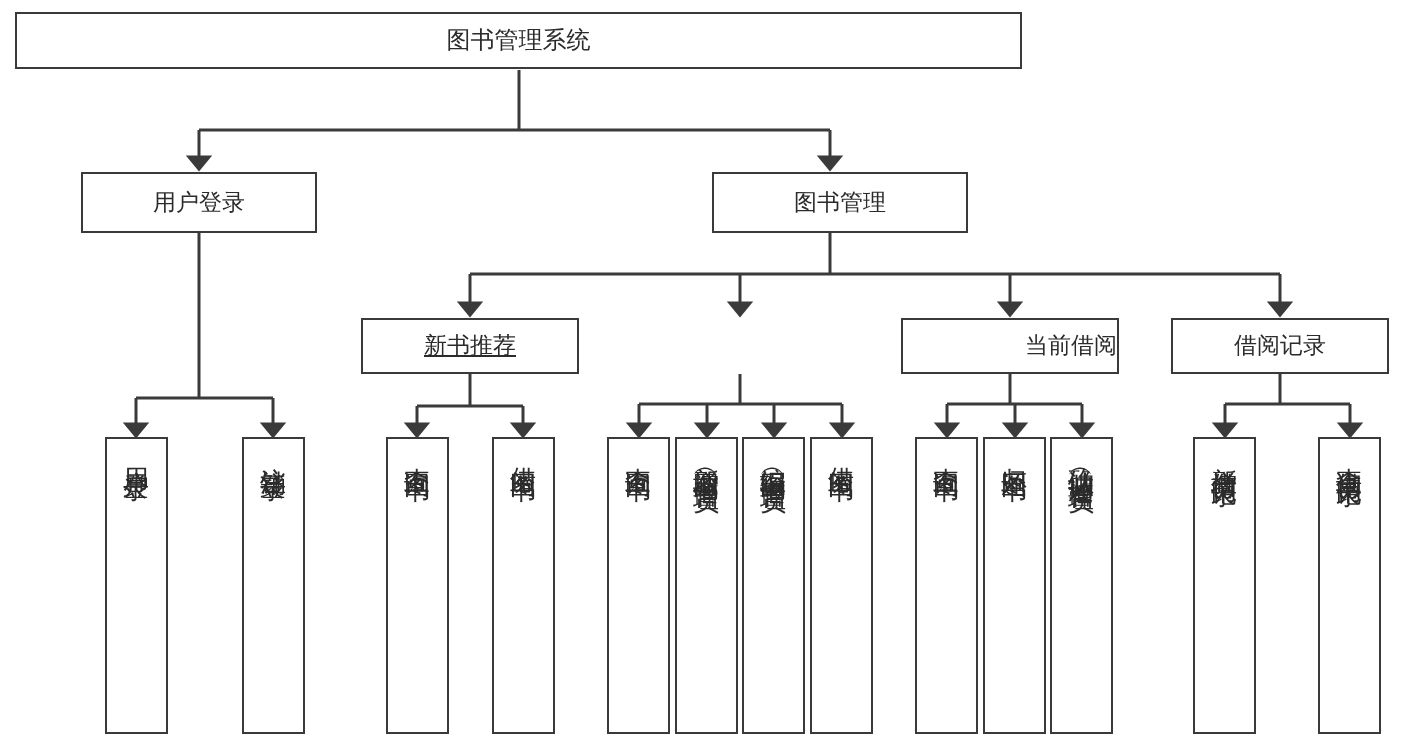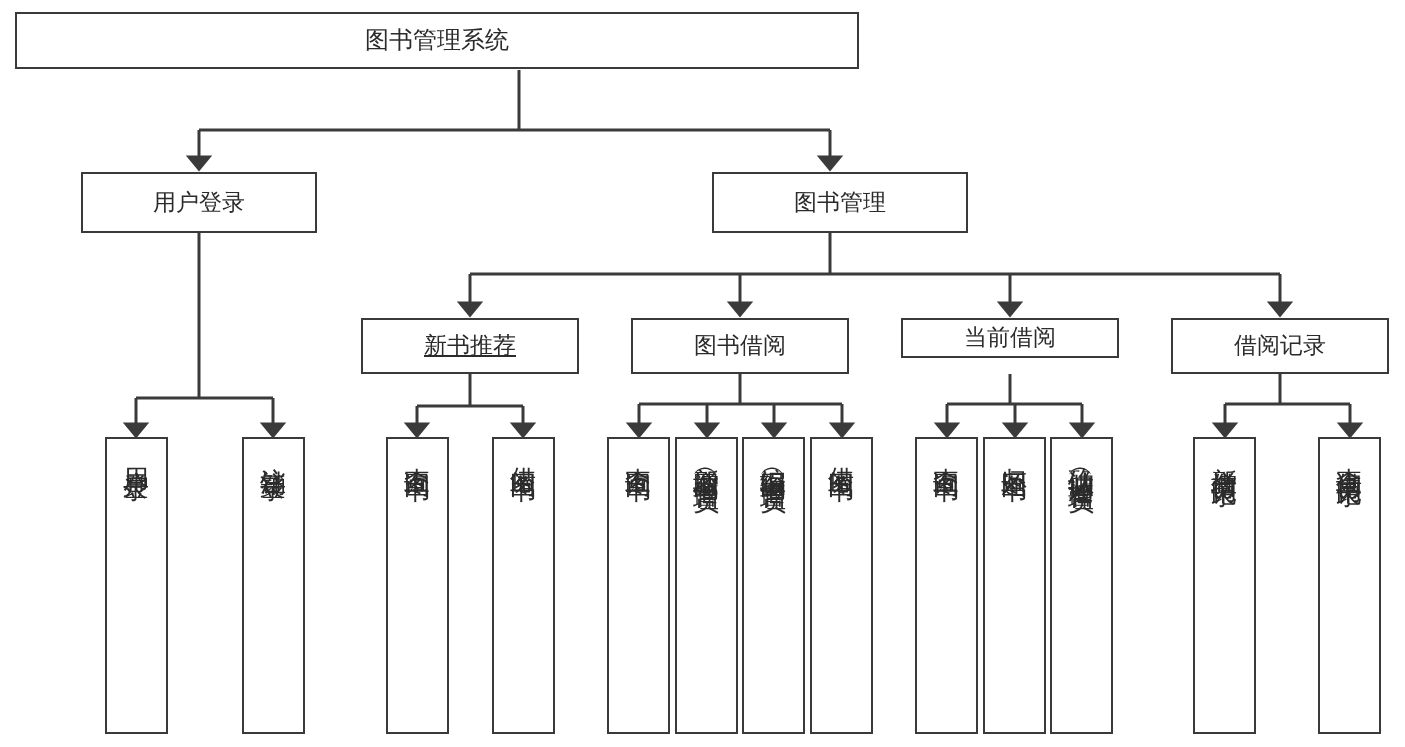--- a/index.html
+++ b/index.html
@@ -115,38 +115,35 @@
       <path d="M1015,404 L1015,429" marker-end="url(#arrow)"></path>
       <path d="M1082,404 L1082,429" marker-end="url(#arrow)"></path>
 
       <path d="M1280,374 L1280,404"></path>
       <path d="M1225,404 L1350,404"></path>
       <path d="M1225,404 L1225,429" marker-end="url(#arrow)"></path>
       <path d="M1350,404 L1350,429" marker-end="url(#arrow)"></path>
     </g>
   </svg>
 
-  <div class="node root horiz" style="left:15px; top:12px; width:844px; height:57px;">
+  <div class="node root horiz" style="left:15px; top:12px; width:1007px; height:57px;">
     <span class="node-label">图书管理系统</span>
   </div>
 
   <div class="node horiz" style="left:81px; top:172px; width:236px; height:61px;">
     <span class="node-label">用户登录</span>
   </div>
   <div class="node horiz" style="left:712px; top:172px; width:256px; height:61px;">
     <span class="node-label">图书管理</span>
   </div>
 
   <div class="node horiz" style="left:361px; top:318px; width:218px; height:56px;text-decoration:underline;">
     <span class="node-label">新书推荐</span>
   </div>
-  <div class="node horiz" style="left:631px; top:318px; width:218px; height:56px;">
-    <span class="node-label">图书借阅</span>
-  </div>
-  <div class="node horiz" style="left:901px; top:318px; width:218px; height:40px;">
+  <div class="node horiz" style="left:901px; top:318px; width:218px; height:56px;justify-content:flex-end;">
     <span class="node-label">当前借阅</span>
   </div>
   <div class="node horiz" style="left:1171px; top:318px; width:218px; height:56px;">
     <span class="node-label">借阅记录</span>
   </div>
 
   <div class="node vert" style="left:105px; top:437px; width:63px; height:297px;">
     <span class="node-label">用户登录</span>
   </div>
   <div class="node vert" style="left:242px; top:437px; width:63px; height:297px;">

